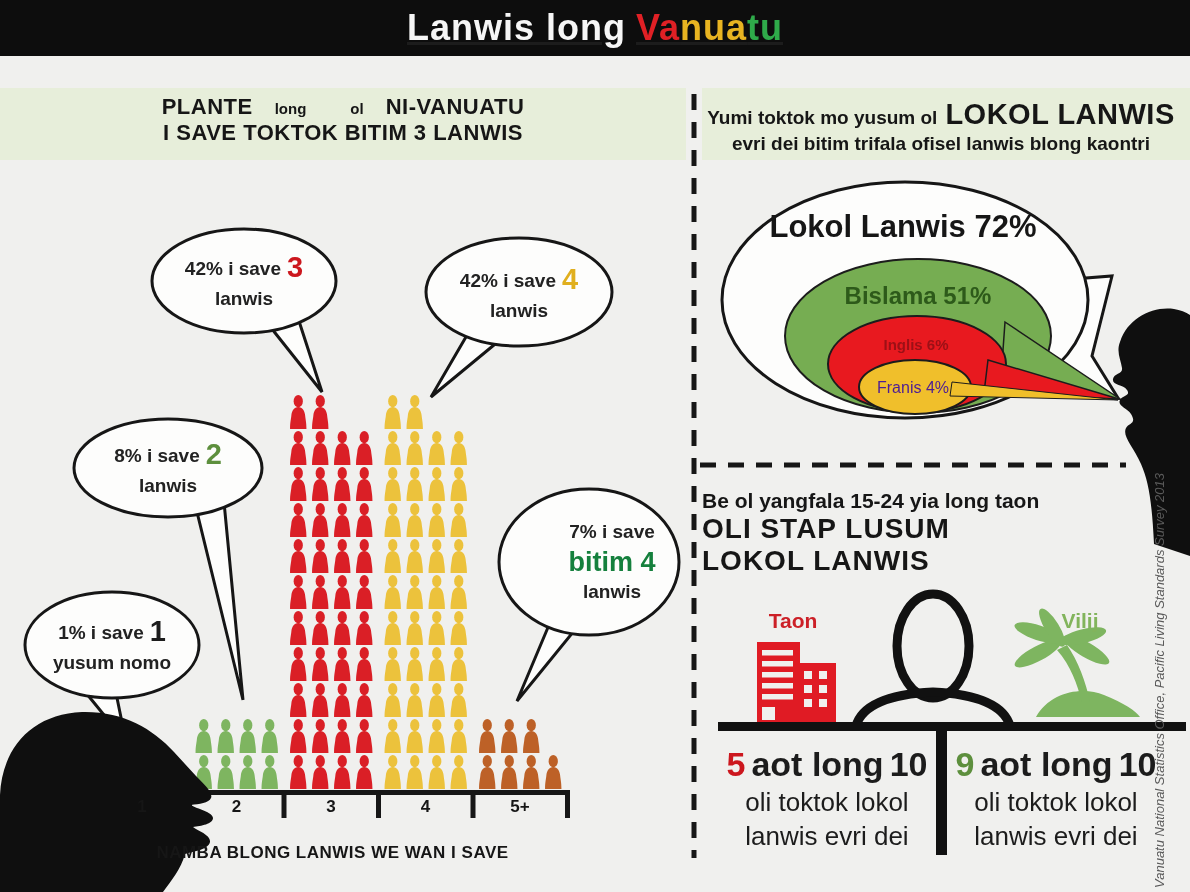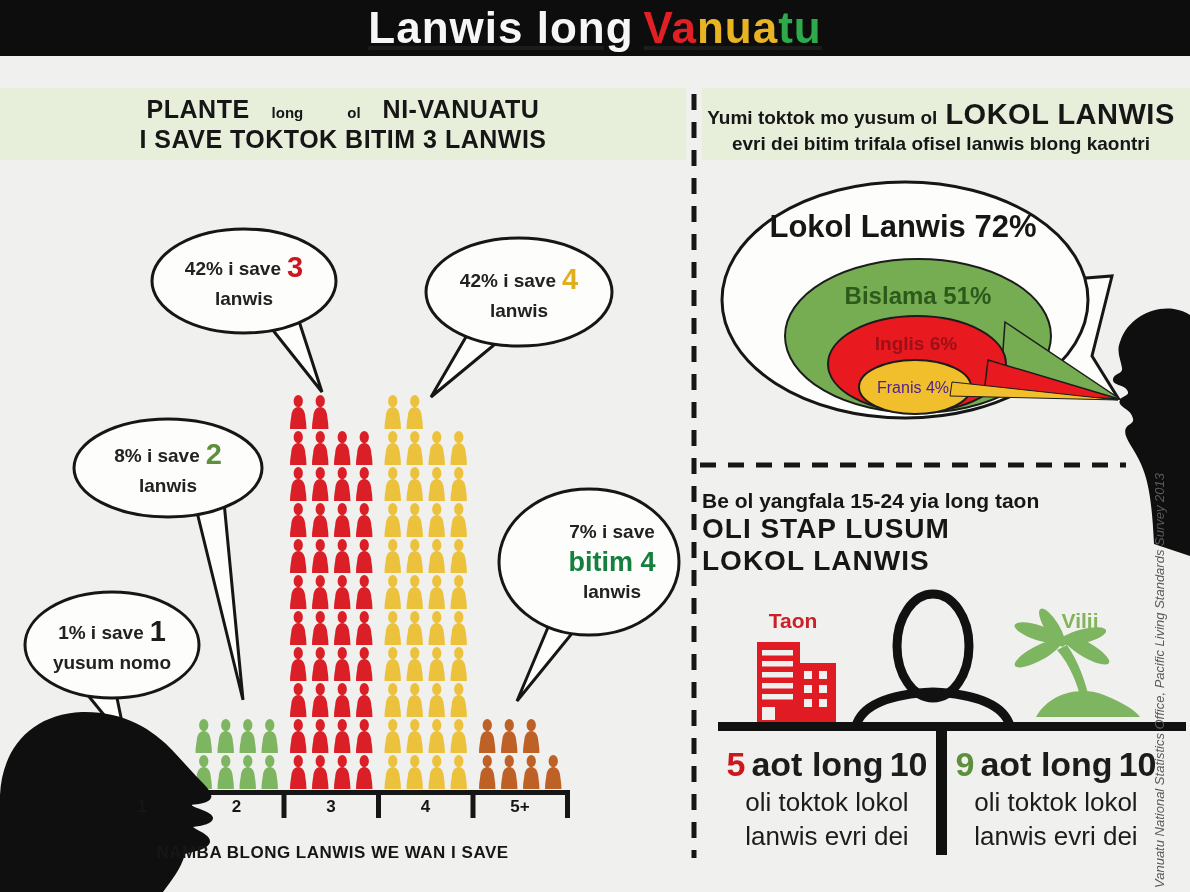--- a/index.html
+++ b/index.html
@@ -4,33 +4,33 @@
 <style>
   html,body{margin:0;padding:0;background:#dcdcda;}
   .stage{position:relative;width:1190px;height:892px;background:#f0f0ee;overflow:hidden;
          font-family:"Liberation Sans",sans-serif;color:#1c1c1c;}
   .stage svg.art{position:absolute;left:0;top:0;z-index:1;}
   .txt{position:absolute;z-index:2;}
 
   
   .titlebar{position:absolute;left:0;top:0;width:1190px;height:56px;background:#0d0d0d;z-index:2;
             display:flex;align-items:center;justify-content:center;}
-  .titlebar .t{font-size:44px;font-weight:bold;letter-spacing:1px;text-decoration:underline;}
+  .titlebar .t{font-size:36px;font-weight:bold;letter-spacing:1px;text-decoration:underline;}
   .t-white{color:#f6f6f6;margin-right:10px;}
   .t-red{color:#e02025;}
   .t-yellow{color:#e8b421;}
   .t-green{color:#2faa4a;}
 
   
   .band{position:absolute;top:88px;height:72px;background:#e7eeda;z-index:1;}
   .band.left{left:0;width:686px;}
   .band.right{left:702px;width:488px;}
 
   .hdr-left{left:0;top:94px;width:686px;text-align:center;font-weight:bold;color:#161616;line-height:1.2;}
-  .hdr-left .big{font-size:25px;letter-spacing:.5px;}
+  .hdr-left .big{font-size:22px;letter-spacing:.5px;}
   .hdr-left .small{font-size:15px;margin:0 22px;}
   .hdr-right{left:702px;top:96px;width:478px;text-align:center;font-weight:bold;color:#161616;line-height:1.25;}
   .hdr-right .small{font-size:19px;}
   .hdr-right .big{font-size:29px;margin-left:8px;letter-spacing:.5px;}
   .hdr-right .l2{font-size:19px;}
 
   
   .bub{text-align:center;font-weight:bold;color:#222;transform:translate(-50%,-50%);line-height:1.3;font-size:19px;white-space:nowrap;}
   .bub .num{font-size:29px;vertical-align:-2px;margin-left:6px;}
   .num-red{color:#cc171e;}
@@ -40,21 +40,21 @@
   .bub .hl{font-size:27px;color:#15803d;}
 
   
   .tick-label{position:absolute;top:797px;width:94px;text-align:center;font-weight:bold;font-size:17px;color:#161616;z-index:2;}
   .axis-caption{left:95px;top:843px;width:475px;text-align:center;font-weight:bold;font-size:17px;letter-spacing:.5px;color:#161616;}
 
   
   .nb{transform:translate(-50%,-50%);font-weight:bold;white-space:nowrap;}
   .nb-lokol{font-size:31px;color:#161616;}
   .nb-bislama{font-size:24px;color:#2d5a1a;}
-  .nb-inglis{font-size:19px;color:#9c1016;text-align:right;}
+  .nb-inglis{font-size:15px;color:#9c1016;text-align:right;}
   .nb-franis{font-size:16px;color:#4c1d95;font-weight:normal;}
 
   
   .hdr-rb{left:702px;top:489px;width:460px;text-align:left;color:#161616;line-height:1.15;}
   .hdr-rb .l1{font-size:21px;font-weight:bold;}
   .hdr-rb .l2{font-size:28px;font-weight:bold;letter-spacing:1px;}
   .place-label{font-size:21px;font-weight:bold;transform:translate(-50%,-50%);white-space:nowrap;}
   .lbl-taon{color:#cc2027;}
   .lbl-vilij{color:#82b45c;}
   .stat{width:230px;text-align:center;transform:translateX(-50%);color:#1c1c1c;line-height:1.3;}

